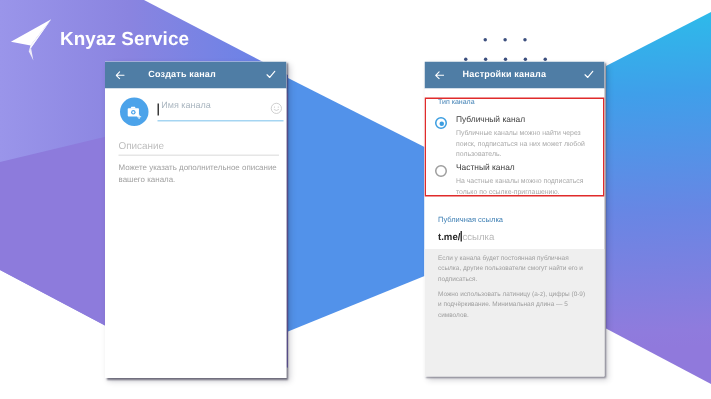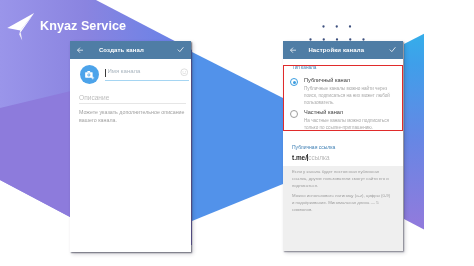--- a/index.html
+++ b/index.html
@@ -1,18 +1,18 @@
 <!DOCTYPE html>
 <html><head>
 <meta charset="utf-8">
 <style>
   html,body{margin:0;padding:0;}
   body{width:474px;height:266px;overflow:hidden;background:#fff;
        font-family:"Liberation Sans",sans-serif;-webkit-font-smoothing:antialiased;}
-  .stage{position:relative;width:424px;height:266px;overflow:hidden;background:#fff;}
+  .stage{position:relative;width:474px;height:266px;overflow:hidden;background:#fff;}
   .bgsvg{position:absolute;left:0;top:0;width:474px;height:266px;}
 
   
   .brand{position:absolute;left:7px;top:11px;display:flex;align-items:flex-start;}
   .brand-logo{width:30px;height:30px;display:block;margin-top:0px;margin-left:-1px;}
   .brand-name{color:#ffffff;font-size:12.6px;font-weight:bold;letter-spacing:.05px;margin-left:4px;margin-top:8px;}
 
   
   .dots{position:absolute;}
 

